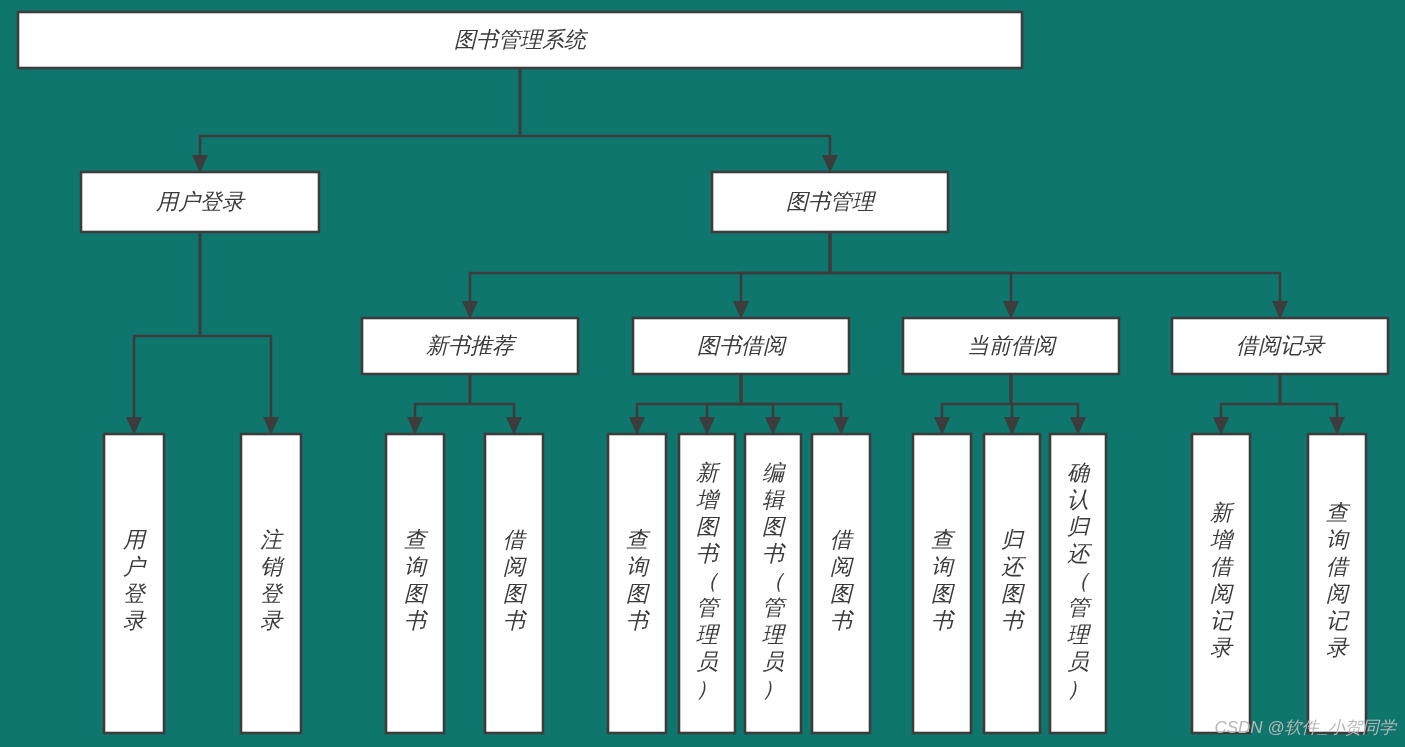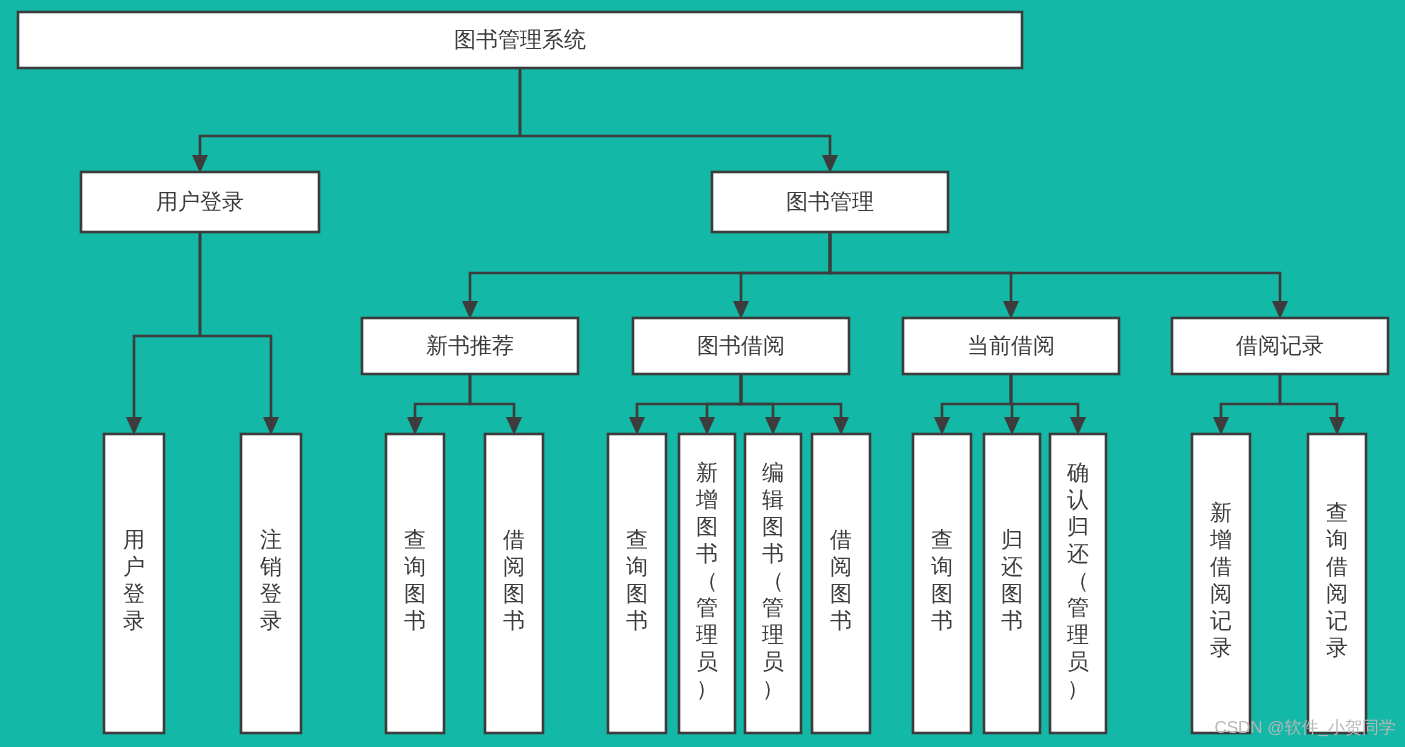--- a/index.html
+++ b/index.html
@@ -8,22 +8,23 @@
     padding: 0;
     background: #ffffff;
   }
   body {
     font-family: "Liberation Sans", "DejaVu Sans", sans-serif;
   }
   #diagram-root {
     position: relative;
     width: 1405px;
     height: 747px;
-    background: #14b8a6;
+    background: #0f766e;
     overflow: hidden;
+    font-style: italic;
   }
   svg.diagram-canvas {
     position: absolute;
     left: 0;
     top: 0;
     width: 1405px;
     height: 747px;
     display: block;
   }
   .node-box {

